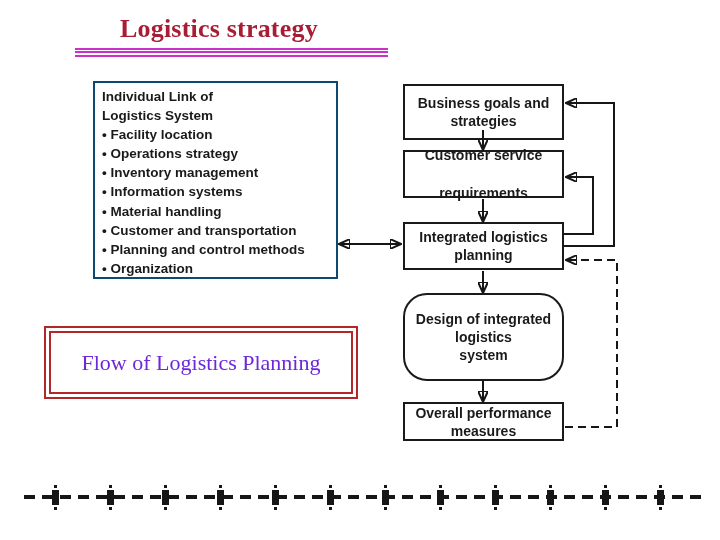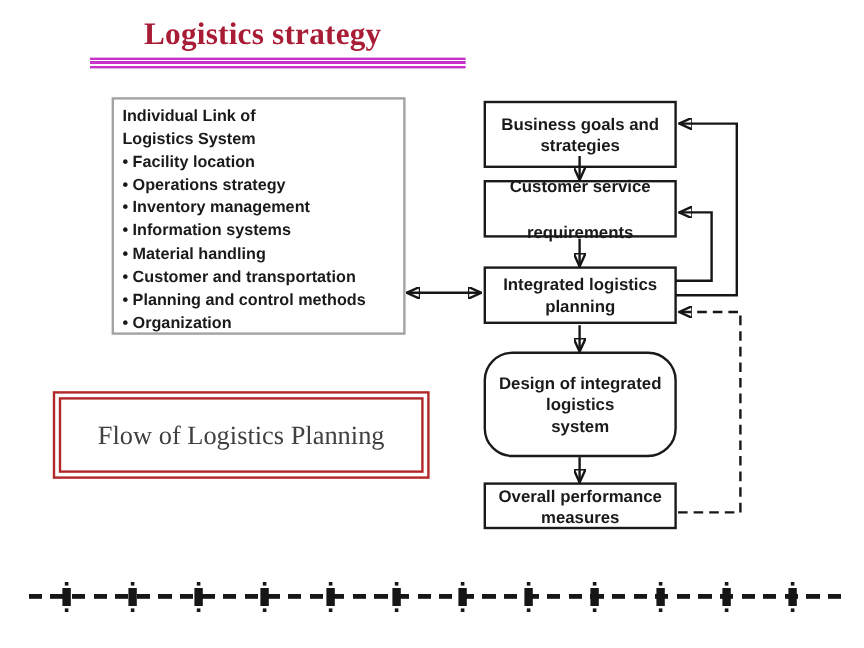--- a/index.html
+++ b/index.html
@@ -16,21 +16,21 @@
   .title-underline{
     position:absolute;left:75px;top:48px;width:313px;height:9px;
     background:linear-gradient(
       var(--underline-magenta,#c932c9) 0 2px,#fff 2px 3px,
       var(--underline-magenta,#c932c9) 3px 5px,#fff 5px 7px,
       var(--underline-magenta,#c932c9) 7px 9px);
   }
   
   .left-box{
     position:absolute;left:93px;top:81px;width:245px;height:198px;
-    border:2px solid #a3a3a3;box-sizing:border-box;background:#fff;
+    border:2px solid #0c4a6e;box-sizing:border-box;background:#fff;
     padding:4px 4px 0 7px;font-size:13.5px;font-weight:bold;line-height:19.1px;
     white-space:nowrap;
   }
   
   .fbox{
     position:absolute;left:403px;width:161px;border:2px solid #1a1a1a;
     box-sizing:border-box;background:#fff;display:flex;flex-direction:column;
     justify-content:center;align-items:center;text-align:center;
     font-size:14px;font-weight:bold;line-height:18px;
   }
@@ -43,21 +43,21 @@
   .connectors{position:absolute;left:0;top:0;width:720px;height:540px;pointer-events:none;}
   .connectors path{fill:none;stroke:#161616;stroke-width:2;}
   .connectors .dashed{stroke-dasharray:8 5;}
   
   .caption-box{
     position:absolute;left:44px;top:326px;width:314px;height:73px;
     box-sizing:border-box;border:7px double var(--caption-border-red,#b22727);
     display:flex;align-items:center;justify-content:center;background:#fff;
   }
   .caption-box span{
-    font-family:"Liberation Serif",serif;font-size:22px;color:#404040;white-space:nowrap;
+    font-family:"Liberation Serif",serif;font-size:22px;color:#6d28d9;white-space:nowrap;
   }
   
   .rail-dashes{
     position:absolute;left:24px;top:495px;width:678px;height:4px;
     background:repeating-linear-gradient(90deg,#161616 0 11px,transparent 11px 18px);
   }
   .rail-tick{
     position:absolute;top:489.5px;width:7px;height:15px;background:#161616;
   }
   .rail-tick::before,.rail-tick::after{

